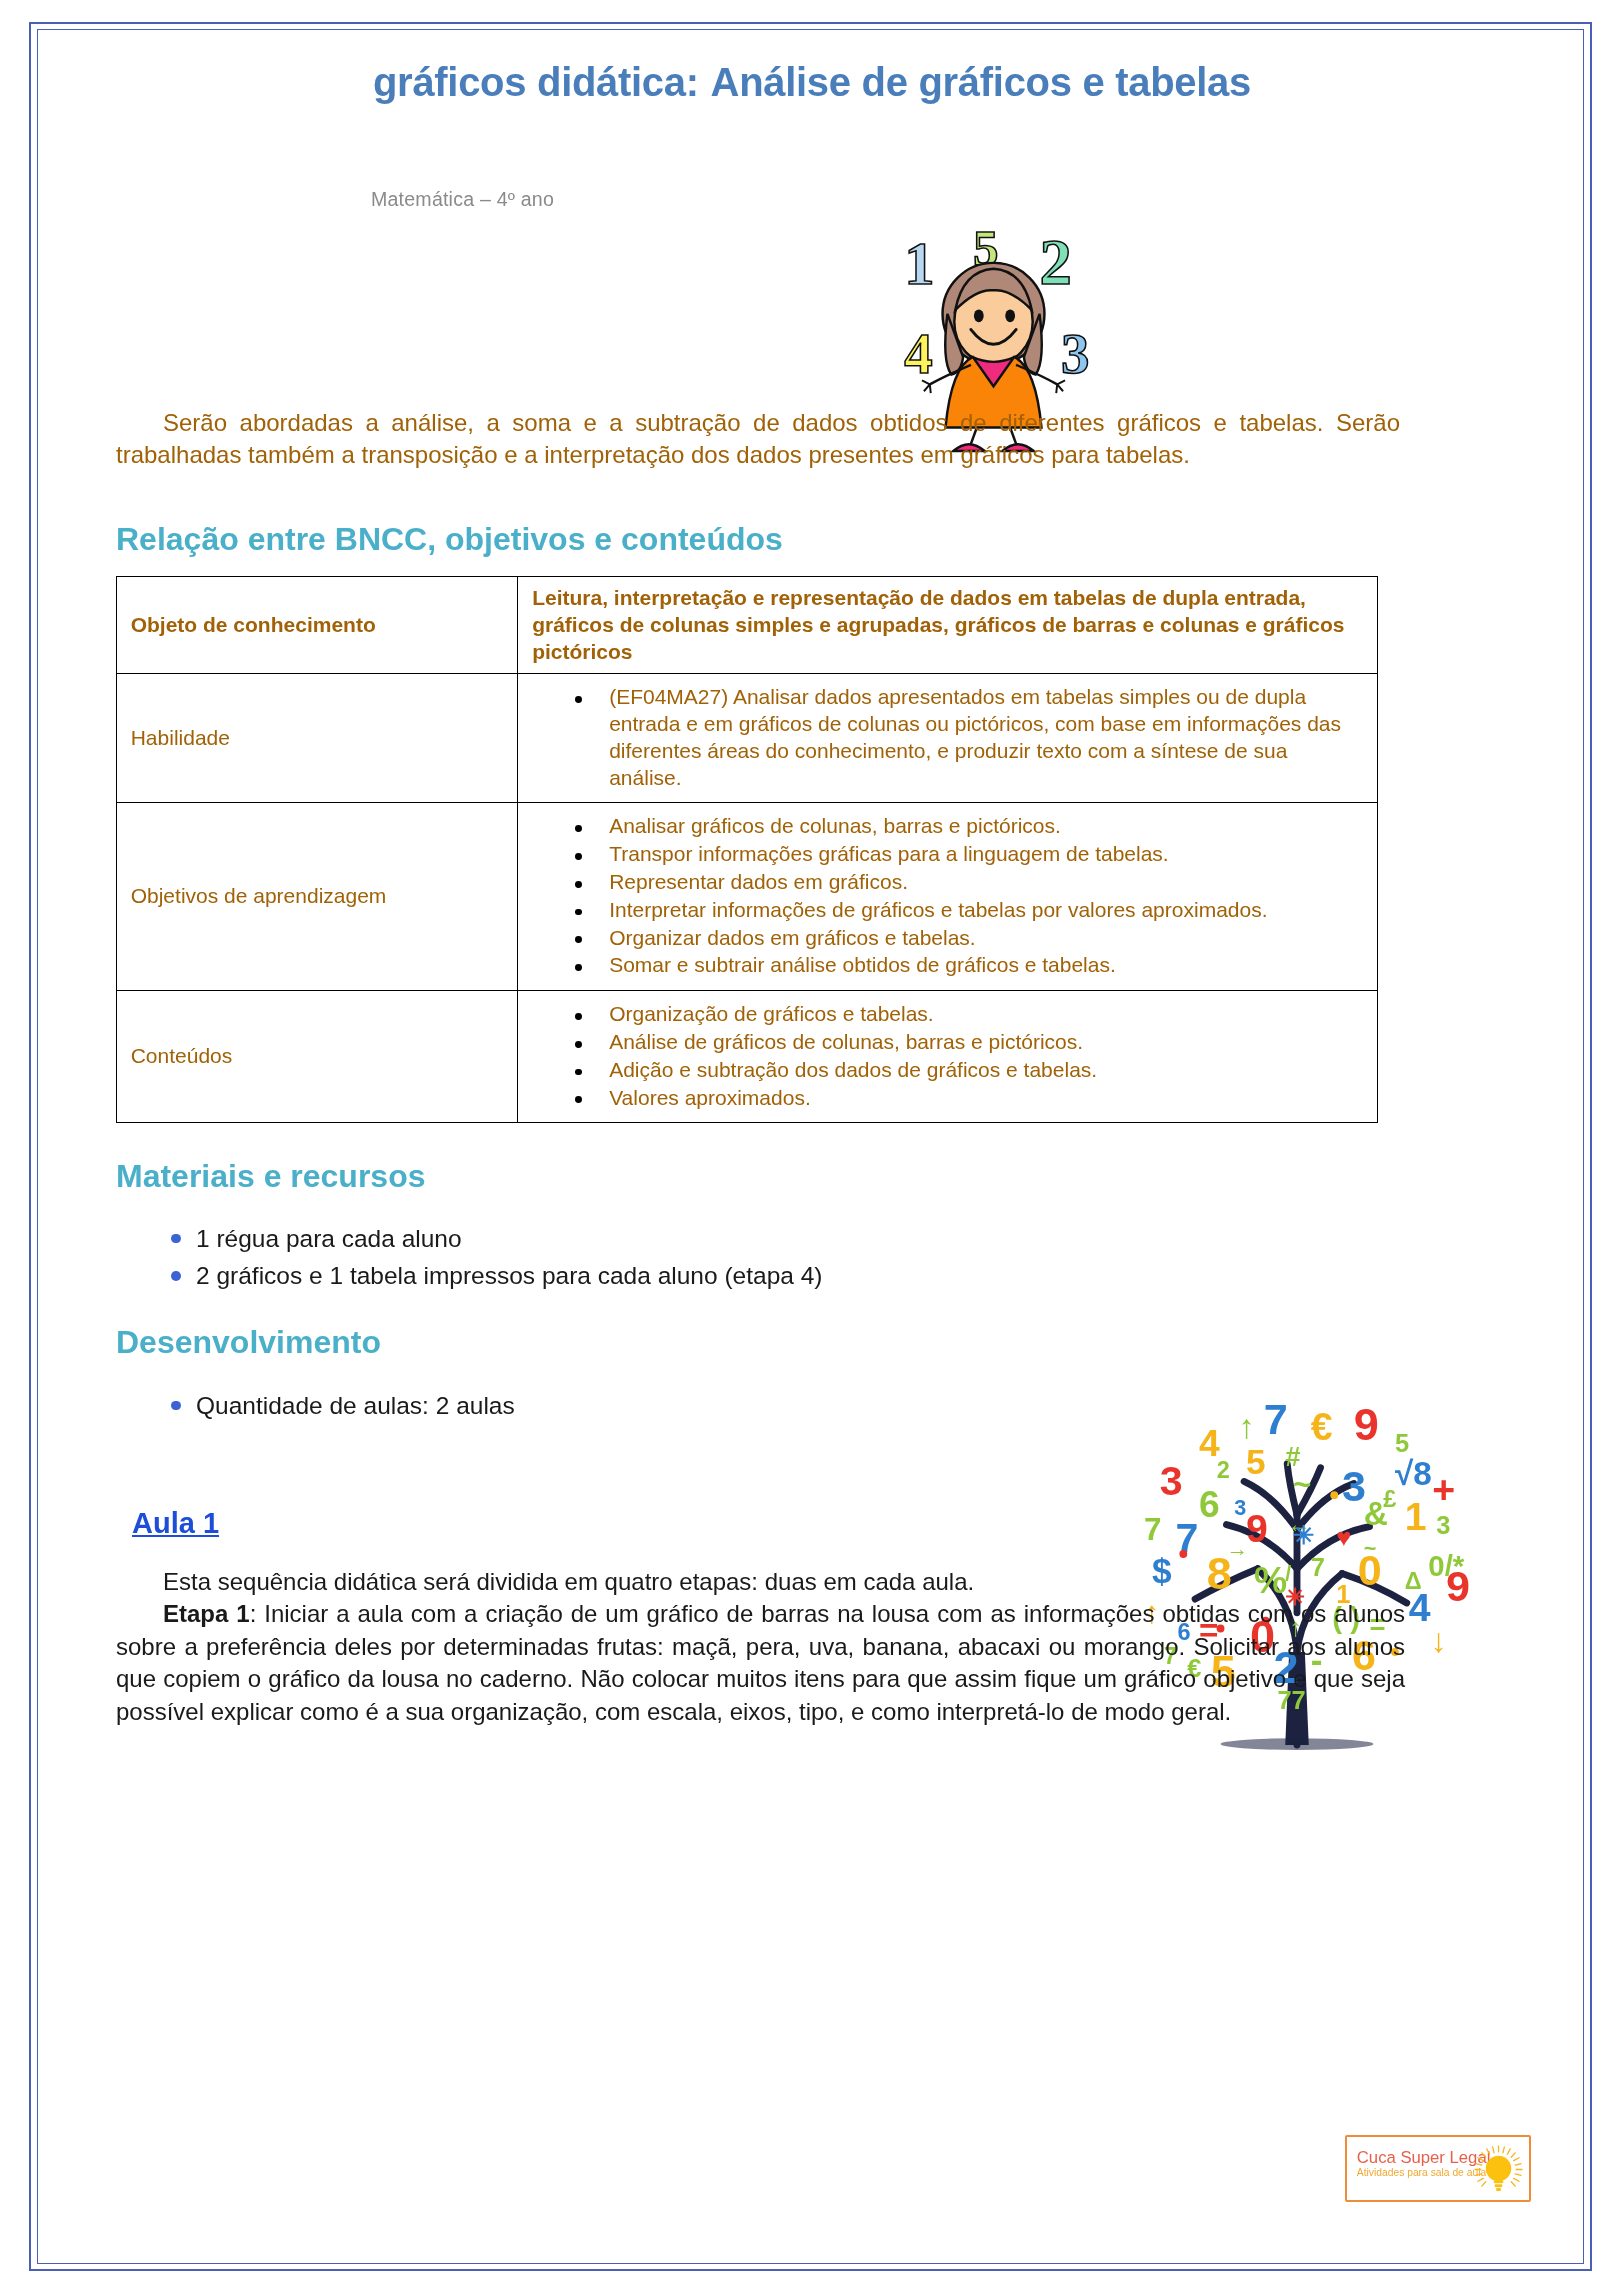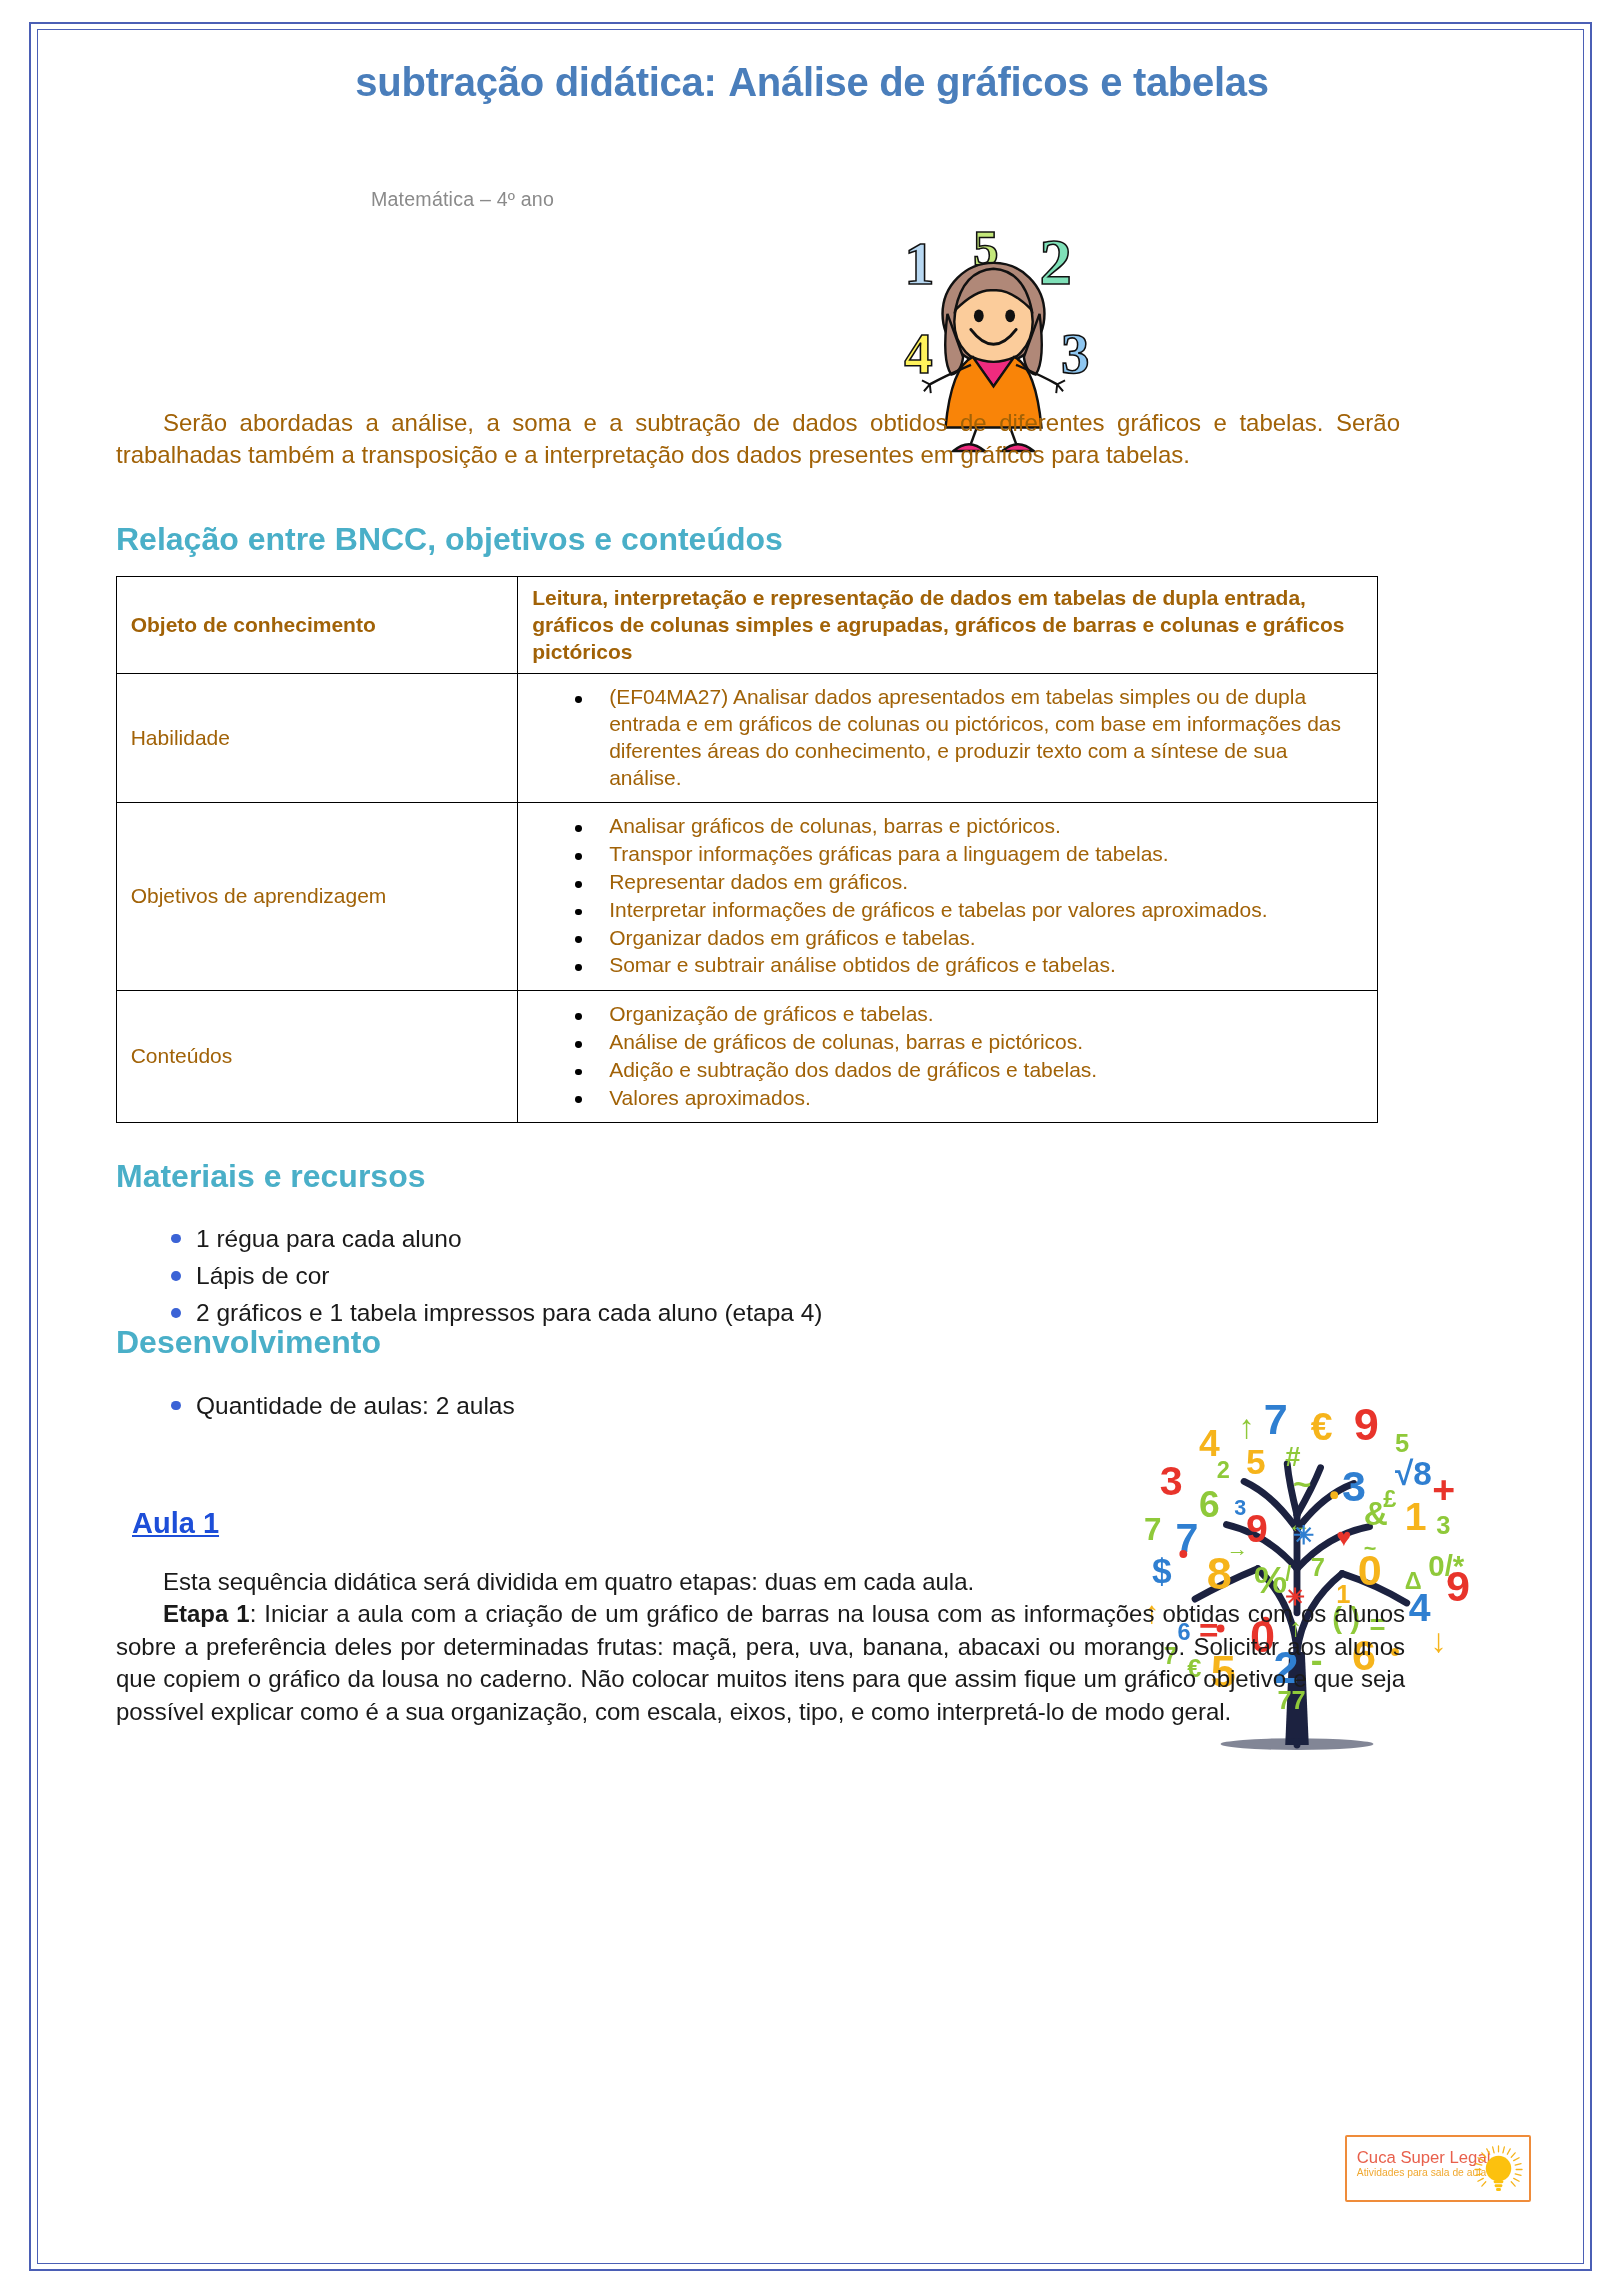--- a/index.html
+++ b/index.html
@@ -266,21 +266,21 @@
 <body>
 
 <div class="page">
 
   <div class="page-border-outer"></div>
   <div class="page-border-inner"></div>
 
   <div class="content">
 
     <h1 class="doc-title">
-      <span class="t-part1">subtração didática:</span><span class="t-part2">Análise de gráficos e tabelas</span>
+      <span class="t-part1">gráficos didática:</span><span class="t-part2">Análise de gráficos e tabelas</span>
     </h1>
 
     <div class="subject-line">Matemática – 4º ano</div>
 
     <div class="girl-art">
       <svg viewBox="0 0 250 250" width="245" height="245" aria-hidden="true">
 
         <text x="34" y="78" font-family="Liberation Serif, serif" font-size="62" font-weight="bold" fill="#b8d8f2" stroke="#111" stroke-width="1.6">1</text>
         <text x="104" y="58" font-family="Liberation Serif, serif" font-size="52" font-weight="bold" fill="#c3e77a" stroke="#111" stroke-width="1.6">5</text>
         <text x="172" y="78" font-family="Liberation Serif, serif" font-size="66" font-weight="bold" fill="#7fe0b8" stroke="#111" stroke-width="1.6">2</text>
@@ -358,21 +358,20 @@
               <li>Valores aproximados.</li>
             </ul>
           </td>
         </tr>
       </tbody>
     </table>
 
     <div class="section-heading heading-materiais">Materiais e recursos</div>
     <ul class="blue-list list-materiais">
       <li>1 régua para cada aluno</li>
-      <li>Lápis de cor</li>
       <li>2 gráficos e 1 tabela impressos para cada aluno (etapa 4)</li>
     </ul>
 
     <div class="section-heading heading-desenvolvimento">Desenvolvimento</div>
     <ul class="blue-list list-desenvolvimento">
       <li>Quantidade de aulas: 2 aulas</li>
     </ul>
 
     <div class="tree-art">
       <svg viewBox="0 0 400 400" width="392" height="392" aria-hidden="true">

